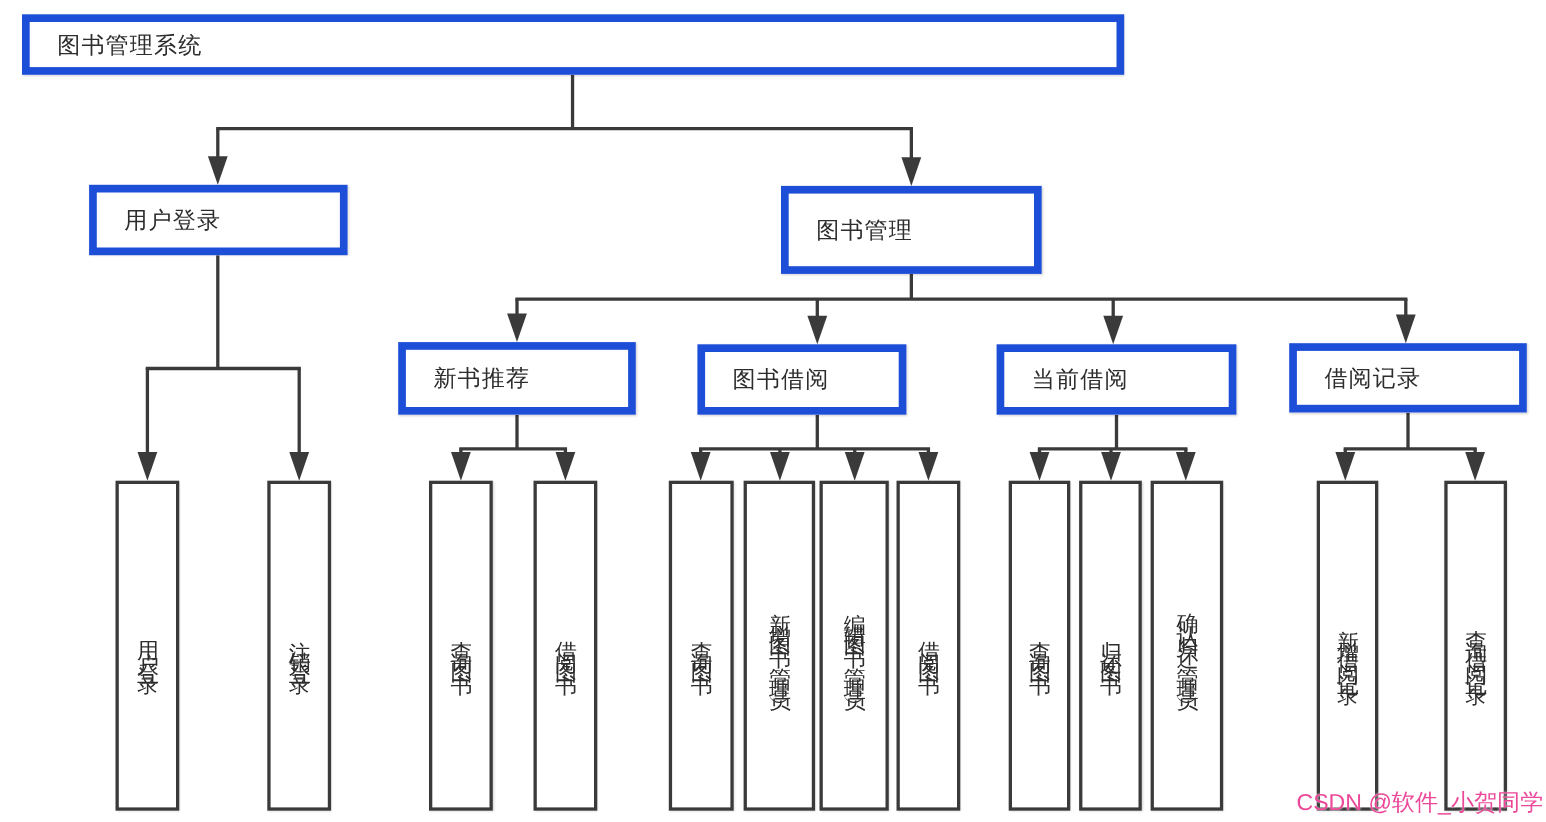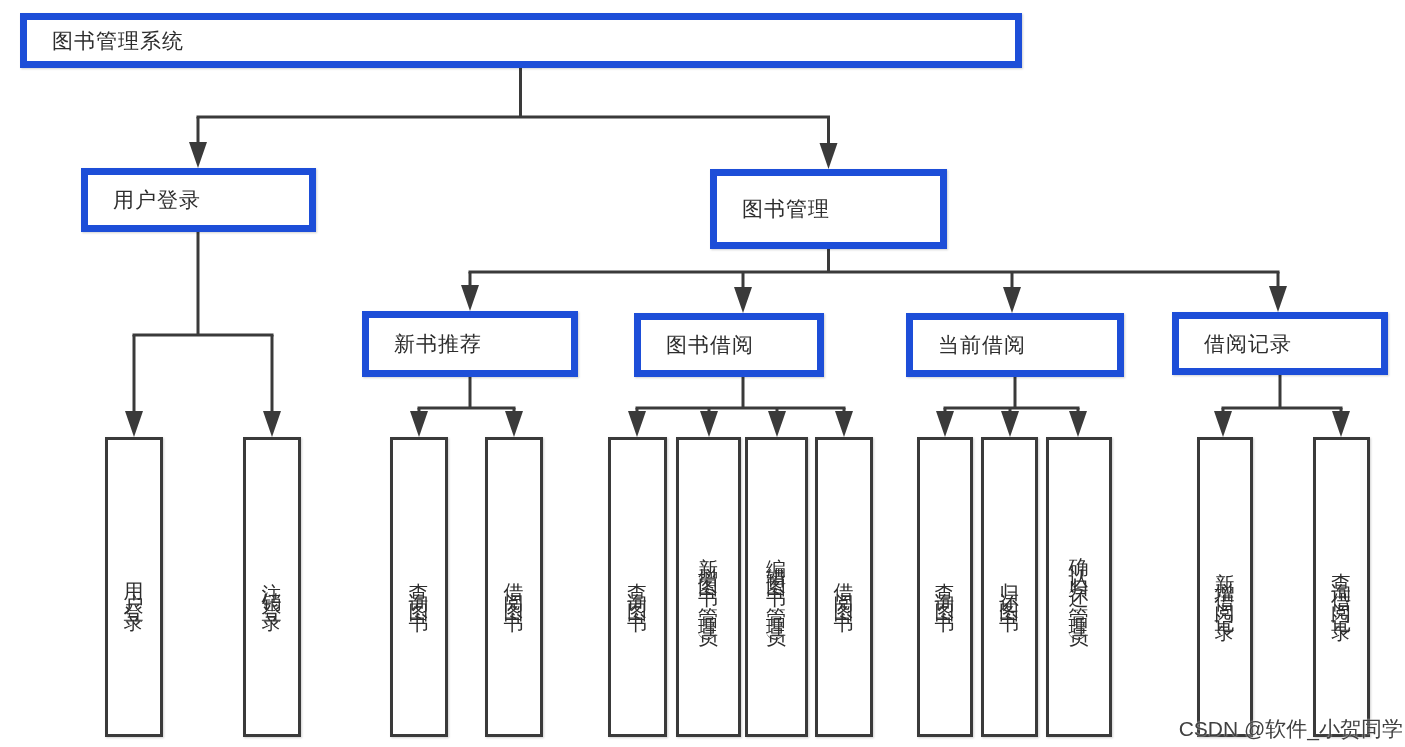--- a/index.html
+++ b/index.html
@@ -34,21 +34,21 @@
   }
   .vbox span{
     writing-mode:vertical-rl;
     text-orientation:mixed;
     color:#2d2d2d;font-size:20px;letter-spacing:10px;
     line-height:1;
   }
   .watermark{
     position:absolute;
     right:2px;bottom:4px;
-    font-size:21px;color:#404040;
+    font-size:21px;color:#ec4899;
     text-shadow:0 0 2px #ffffff;
     white-space:nowrap;
   }
 </style>
 </head>
 <body>
 
 <div class="stage">
 
   <svg class="wires" viewBox="0 0 1405 747" xmlns="http://www.w3.org/2000/svg">

